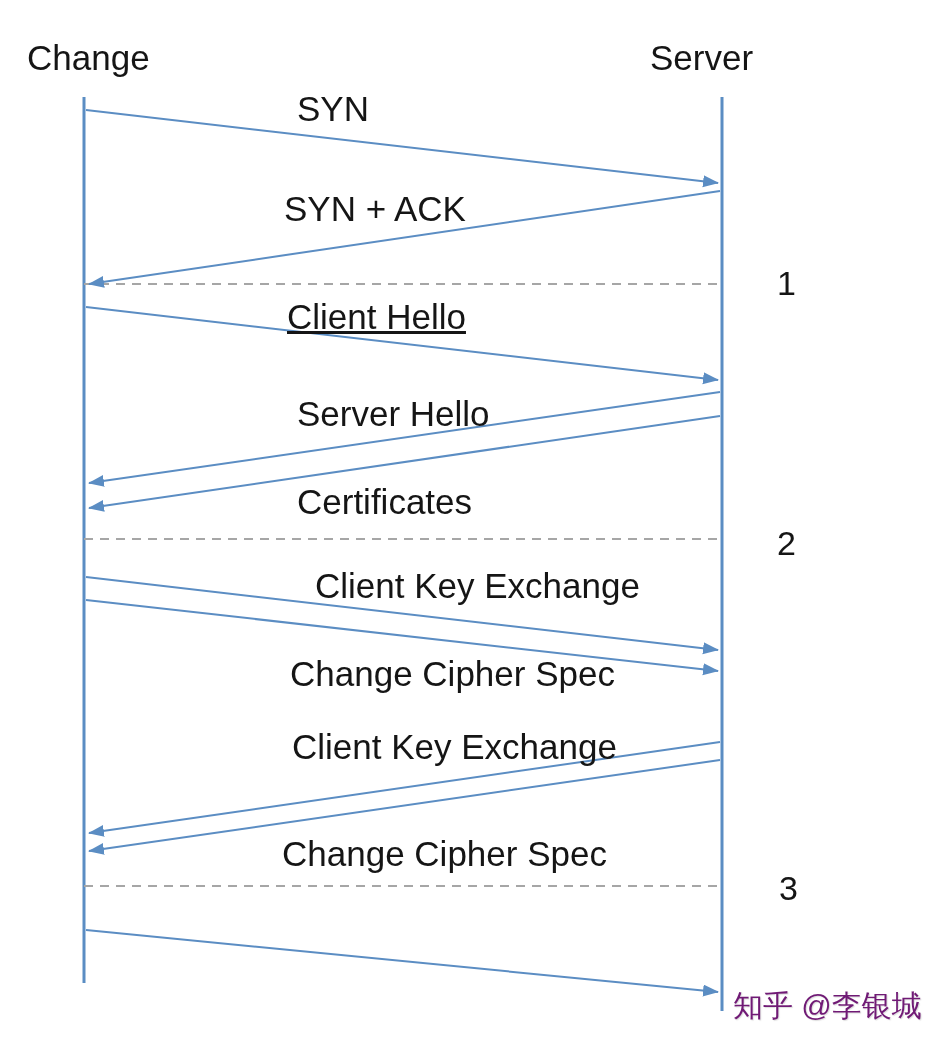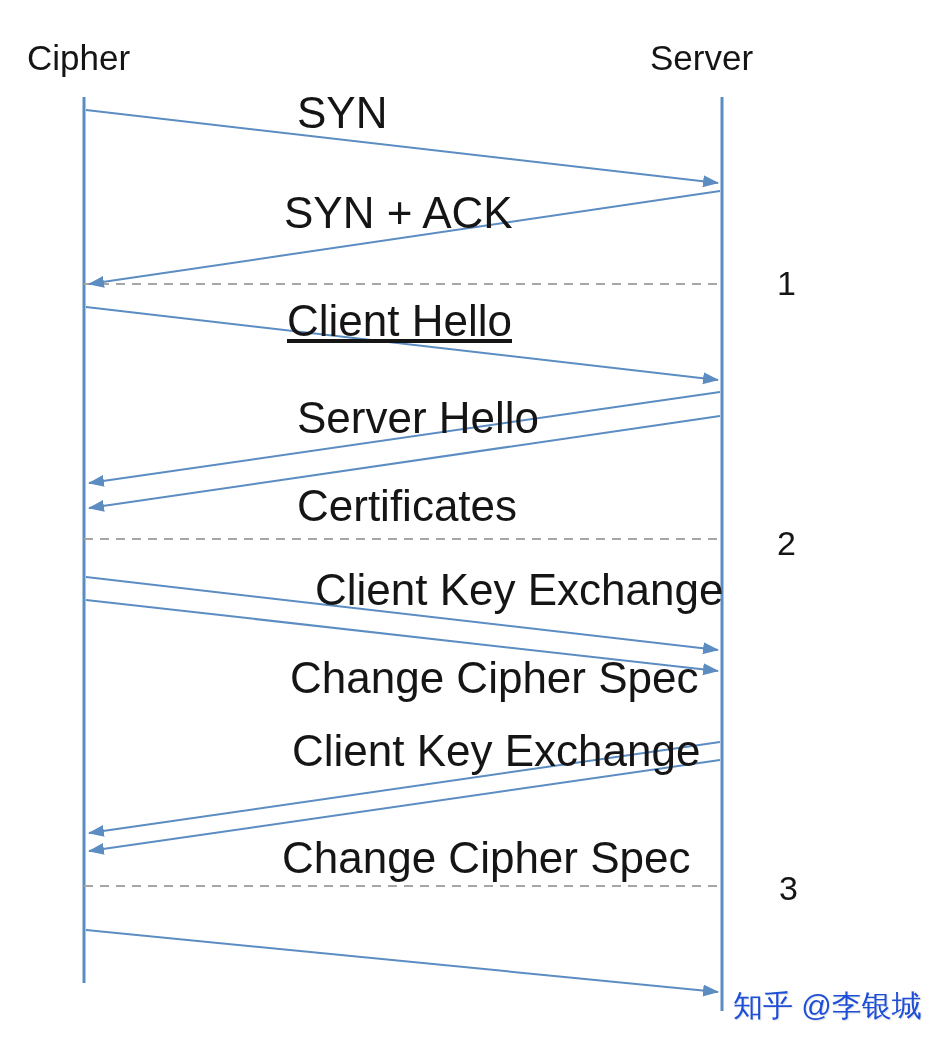--- a/index.html
+++ b/index.html
@@ -18,27 +18,27 @@
   }
   .txt {
     position: absolute;
     white-space: nowrap;
     color: #151515;
     font-size: 34px;
     line-height: 1.0;
     letter-spacing: 0px;
   }
   .actor-label { font-size: 35px; }
-  .msg-label   { font-size: 44px; text-align: center; }
+  .msg-label   { font-size: 35px; text-align: center; }
   .phase-label { font-size: 34px; }
   .watermark {
     position: absolute;
     white-space: nowrap;
     font-size: 30px;
-    color: #1d4ed8;
+    color: #701a75;
     text-shadow: -1px -1px 0 rgba(255,255,255,0.9), 1px 1px 1px rgba(120,120,120,0.25);
   }
   .lifeline { stroke-width: 3; fill: none; }
   .message  { stroke-width: 2; fill: none; }
   .divider  { stroke-width: 2; fill: none; stroke-dasharray: 9 7; }
 </style>
 </head>
 <body>
 
 <div class="canvas">
@@ -59,21 +59,21 @@
       <line x1="86" y1="307" x2="718" y2="380" class="message" stroke="#5b8dc3" marker-end="url(#arrow)"></line>
       <line x1="720" y1="392" x2="89" y2="483" class="message" stroke="#5b8dc3" marker-end="url(#arrow)"></line>
       <line x1="720" y1="416" x2="89" y2="508" class="message" stroke="#5b8dc3" marker-end="url(#arrow)"></line>
       <line x1="86" y1="577" x2="718" y2="650" class="message" stroke="#5b8dc3" marker-end="url(#arrow)"></line>
       <line x1="86" y1="600" x2="718" y2="671" class="message" stroke="#5b8dc3" marker-end="url(#arrow)"></line>
       <line x1="720" y1="742" x2="89" y2="833" class="message" stroke="#5b8dc3" marker-end="url(#arrow)"></line>
       <line x1="720" y1="760" x2="89" y2="851" class="message" stroke="#5b8dc3" marker-end="url(#arrow)"></line>
       <line x1="86" y1="930" x2="718" y2="992" class="message" stroke="#5b8dc3" marker-end="url(#arrow)"></line>
     </svg>
 
-  <div class="txt actor-label" style="left: 27px; top: 40px;">Cipher</div>
+  <div class="txt actor-label" style="left: 27px; top: 40px;">Change</div>
   <div class="txt actor-label" style="left: 650px; top: 40px; text-align: right;">Server</div>
 
   <div class="txt msg-label" style="left: 297px; top: 91px;">SYN</div>
   <div class="txt msg-label" style="left: 284px; top: 191px;">SYN + ACK</div>
   <div class="txt msg-label" style="left: 287px; top: 299px; text-decoration: underline;">Client Hello</div>
   <div class="txt msg-label" style="left: 297px; top: 396px;">Server Hello</div>
   <div class="txt msg-label" style="left: 297px; top: 484px;">Certificates</div>
   <div class="txt msg-label" style="left: 293px; top: 568px; margin-left: 22px;">Client Key Exchange</div>
   <div class="txt msg-label" style="left: 290px; top: 656px;">Change Cipher Spec</div>
   <div class="txt msg-label" style="left: 292px; top: 729px;">Client Key Exchange</div>

